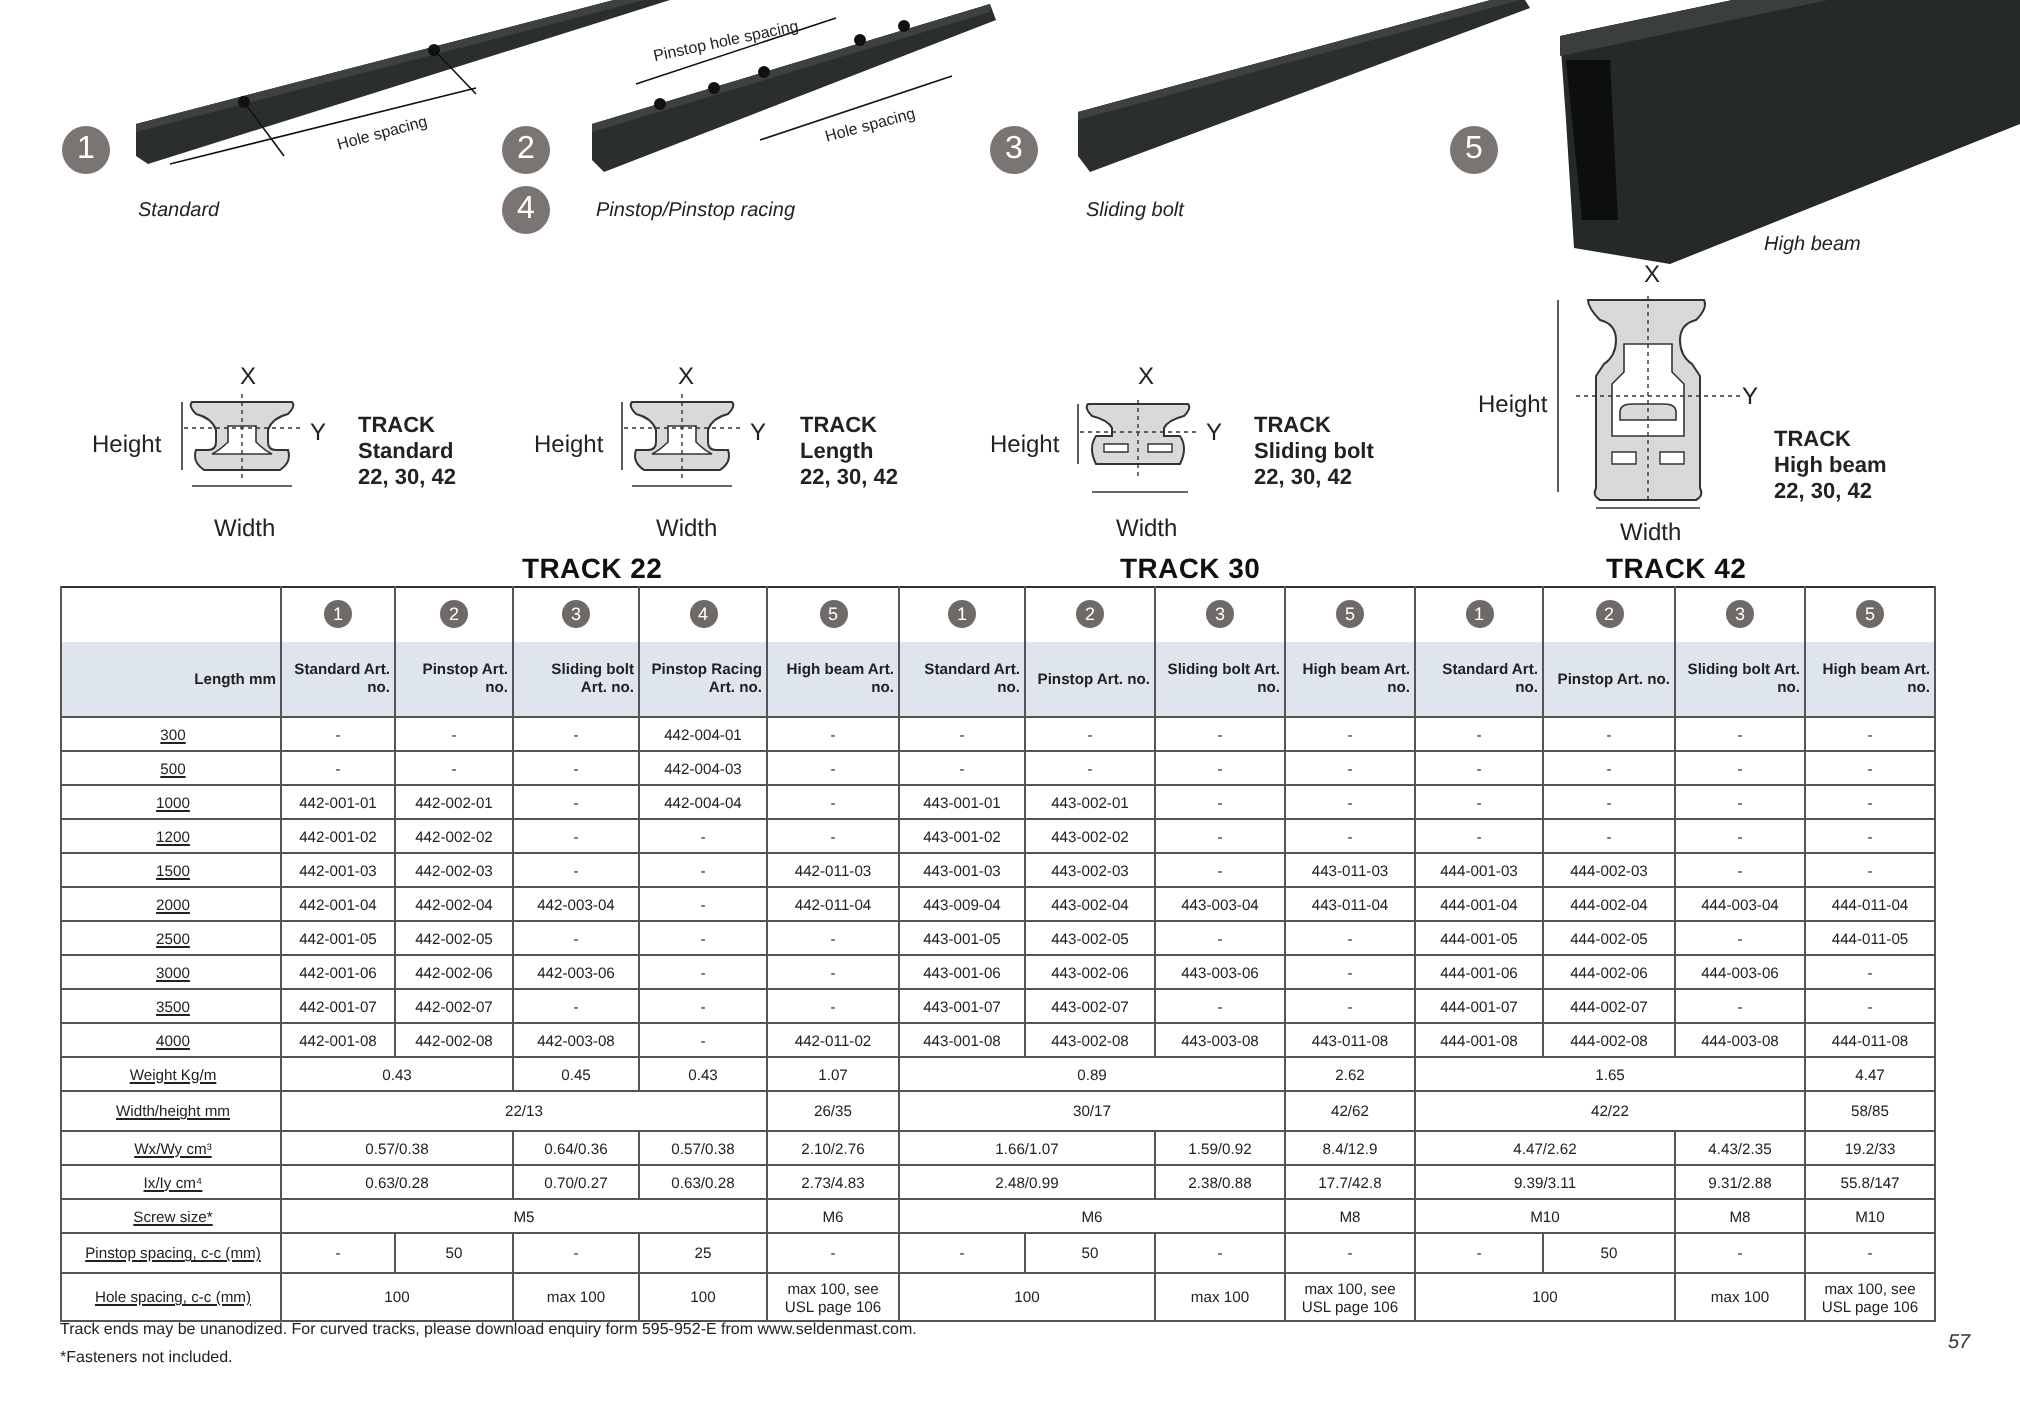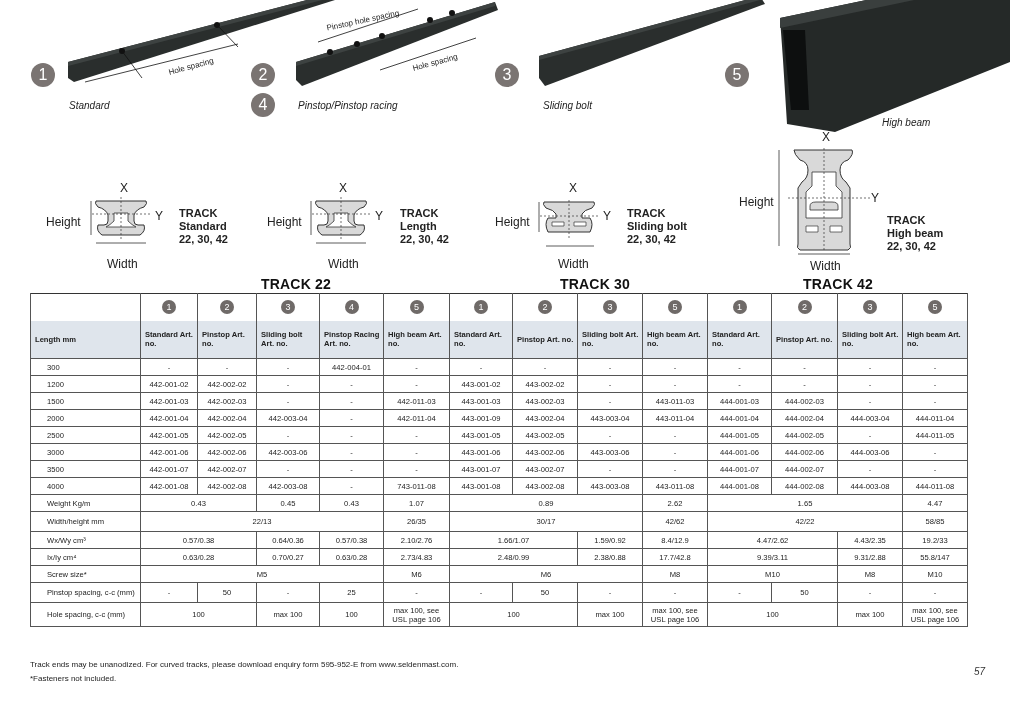--- a/index.html
+++ b/index.html
@@ -22,23 +22,23 @@
   table.spec {
     position: absolute; left: 30px; top: 293px; width: 937px;
     border-collapse: collapse; table-layout: fixed; font-size: 7.6px; color: #222;
   }
   table.spec td, table.spec th {
     border: 1px solid #555; height: 17px; text-align: center; vertical-align: middle;
     padding: 0 2px; font-weight: normal; white-space: nowrap; overflow: hidden;
   }
   table.spec { border: 1.5px solid #333; }
   table.spec tr.circles td { height: 27px; border-bottom: none; border-top: none; }
-  table.spec tr.heads td { height: 38px; background: #dfe5ec; font-weight: bold; text-align: left; padding-left: 4px; white-space: normal; line-height: 9px; border-top: none; }
+  table.spec tr.heads td { height: 38px; background: #dfe5ec; font-weight: bold; text-align: right; padding-left: 4px; white-space: normal; line-height: 9px; border-top: none; }
   table.spec tr.heads td:first-child { background: #dfe5ec; }
-  table.spec td.left { text-align: left; padding-left: 16px; }
+  table.spec td.left { text-align: center; padding-left: 4px; text-decoration: underline; }
   table.spec tr.tall td { height: 20px; }
   table.spec tr.xtall td { height: 24px; white-space: normal; line-height: 9px; }
   .c-circ {
     display: inline-block; width: 14px; height: 14px; border-radius: 50%;
     background: #6f6a68; color: #fff; font-size: 9px; line-height: 14px; text-align: center;
   }
   .footnote { position: absolute; left: 30px; font-size: 8px; color: #222; }
   .page-num { position: absolute; left: 974px; top: 666px; font-size: 10px; color: #333; font-style: italic; }
 </style>
 </head>
@@ -229,20 +229,52 @@
         <td>-</td>
         <td>-</td>
         <td>-</td>
         <td>-</td>
         <td>-</td>
         <td>-</td>
         <td>-</td>
         <td>-</td>
       </tr>
       <tr>
+        <td class="left">500</td>
+        <td>-</td>
+        <td>-</td>
+        <td>-</td>
+        <td>442-004-03</td>
+        <td>-</td>
+        <td>-</td>
+        <td>-</td>
+        <td>-</td>
+        <td>-</td>
+        <td>-</td>
+        <td>-</td>
+        <td>-</td>
+        <td>-</td>
+      </tr>
+      <tr>
+        <td class="left">1000</td>
+        <td>442-001-01</td>
+        <td>442-002-01</td>
+        <td>-</td>
+        <td>442-004-04</td>
+        <td>-</td>
+        <td>443-001-01</td>
+        <td>443-002-01</td>
+        <td>-</td>
+        <td>-</td>
+        <td>-</td>
+        <td>-</td>
+        <td>-</td>
+        <td>-</td>
+      </tr>
+      <tr>
         <td class="left">1200</td>
         <td>442-001-02</td>
         <td>442-002-02</td>
         <td>-</td>
         <td>-</td>
         <td>-</td>
         <td>443-001-02</td>
         <td>443-002-02</td>
         <td>-</td>
         <td>-</td>
@@ -267,21 +299,21 @@
         <td>-</td>
         <td>-</td>
       </tr>
       <tr>
         <td class="left">2000</td>
         <td>442-001-04</td>
         <td>442-002-04</td>
         <td>442-003-04</td>
         <td>-</td>
         <td>442-011-04</td>
-        <td>443-001-09</td>
+        <td>443-009-04</td>
         <td>443-002-04</td>
         <td>443-003-04</td>
         <td>443-011-04</td>
         <td>444-001-04</td>
         <td>444-002-04</td>
         <td>444-003-04</td>
         <td>444-011-04</td>
       </tr>
       <tr>
         <td class="left">2500</td>
@@ -330,21 +362,21 @@
         <td>444-002-07</td>
         <td>-</td>
         <td>-</td>
       </tr>
       <tr>
         <td class="left">4000</td>
         <td>442-001-08</td>
         <td>442-002-08</td>
         <td>442-003-08</td>
         <td>-</td>
-        <td>743-011-08</td>
+        <td>442-011-02</td>
         <td>443-001-08</td>
         <td>443-002-08</td>
         <td>443-003-08</td>
         <td>443-011-08</td>
         <td>444-001-08</td>
         <td>444-002-08</td>
         <td>444-003-08</td>
         <td>444-011-08</td>
       </tr>
     </tbody>

